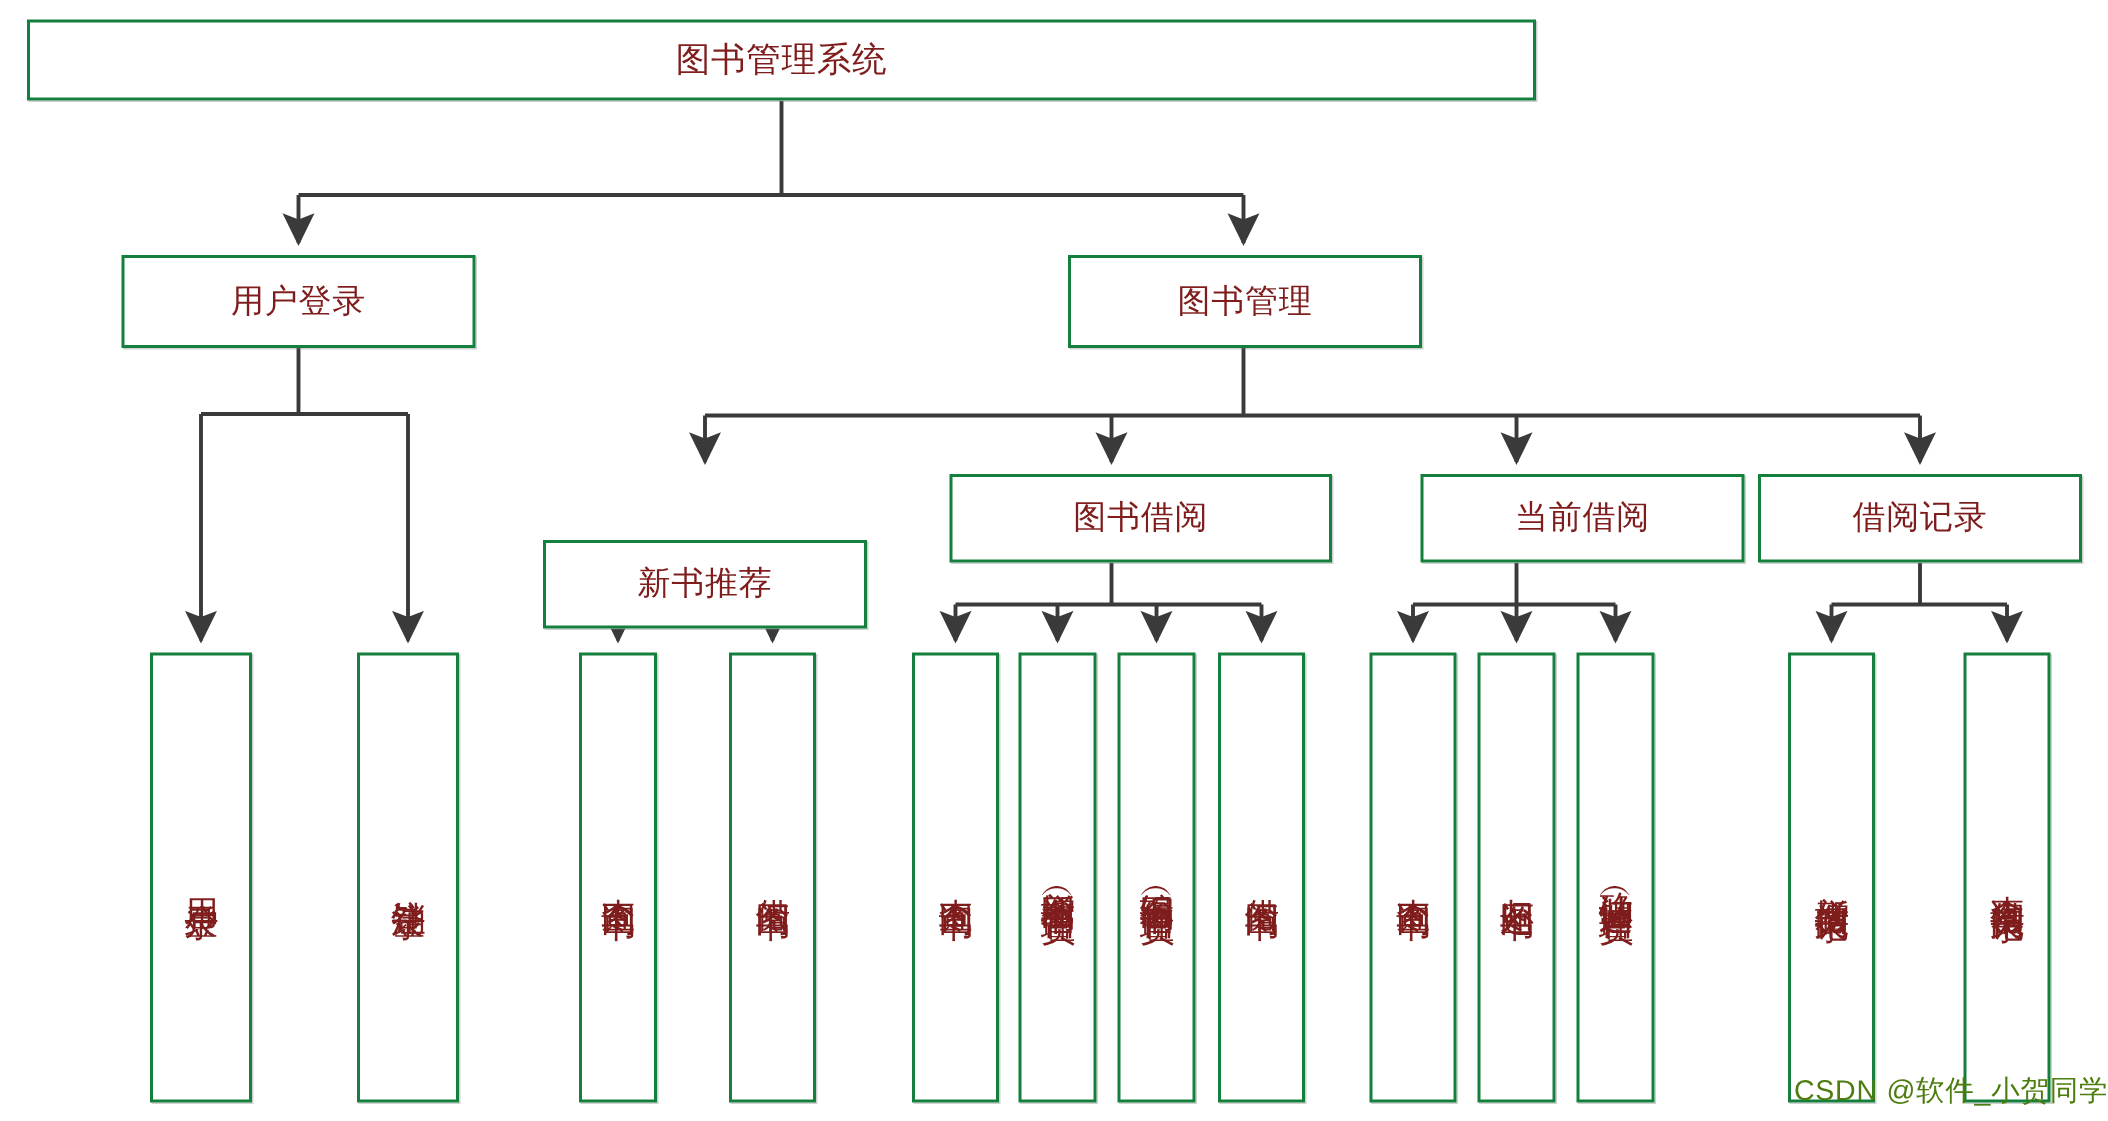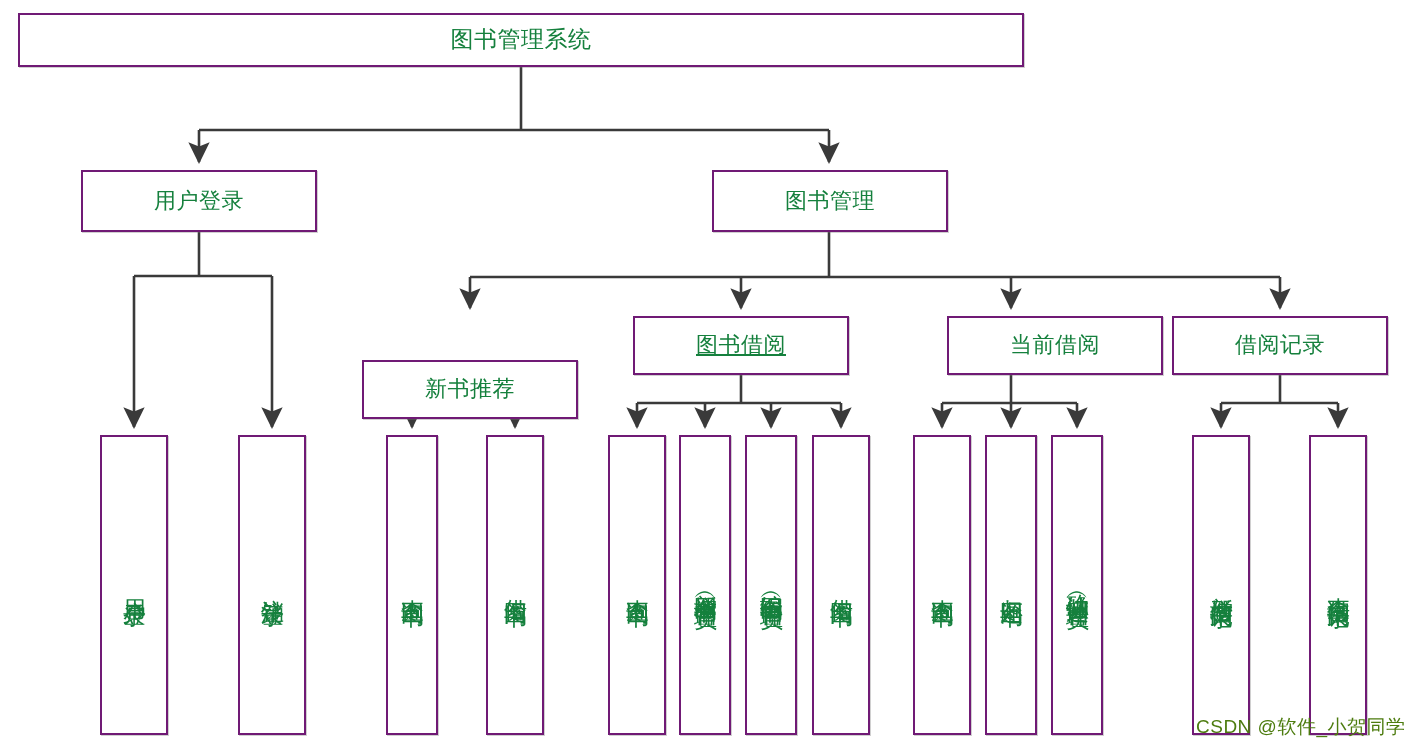--- a/index.html
+++ b/index.html
@@ -21,26 +21,26 @@
     position: absolute;
     left: 0;
     top: 0;
     width: 1405px;
     height: 747px;
     pointer-events: none;
   }
   .node {
     position: absolute;
     box-sizing: border-box;
-    border: 2px solid #701a75;
+    border: 2px solid #15803d;
     background: #ffffff;
     display: flex;
     align-items: center;
     justify-content: center;
-    color: #15803d;
+    color: #7f1d1d;
     box-shadow: 1px 1px 0 rgba(120,120,120,0.35);
   }
   .node .label {
     display: block;
     text-align: center;
     letter-spacing: 0.5px;
   }
   
   .node.h .label {
     font-size: 22px;
@@ -135,21 +135,21 @@
   <div class="node h" style="left:81px; top:170px; width:236px; height:62px;">
     <span class="label">用户登录</span>
   </div>
   <div class="node h" style="left:712px; top:170px; width:236px; height:62px;">
     <span class="label">图书管理</span>
   </div>
 
   <div class="node h" style="left:362px; top:316px; width:216px; height:59px;margin-top:44px;">
     <span class="label">新书推荐</span>
   </div>
-  <div class="node h" style="left:633px; top:316px; width:216px; height:59px;text-decoration:underline;">
+  <div class="node h" style="left:633px; top:316px; width:255px; height:59px;">
     <span class="label">图书借阅</span>
   </div>
   <div class="node h" style="left:903px; top:316px; width:216px; height:59px;margin-left:44px;">
     <span class="label">当前借阅</span>
   </div>
   <div class="node h" style="left:1172px; top:316px; width:216px; height:59px;">
     <span class="label">借阅记录</span>
   </div>
 
   <div class="node v" style="left:100px; top:435px; width:68px; height:300px;">

